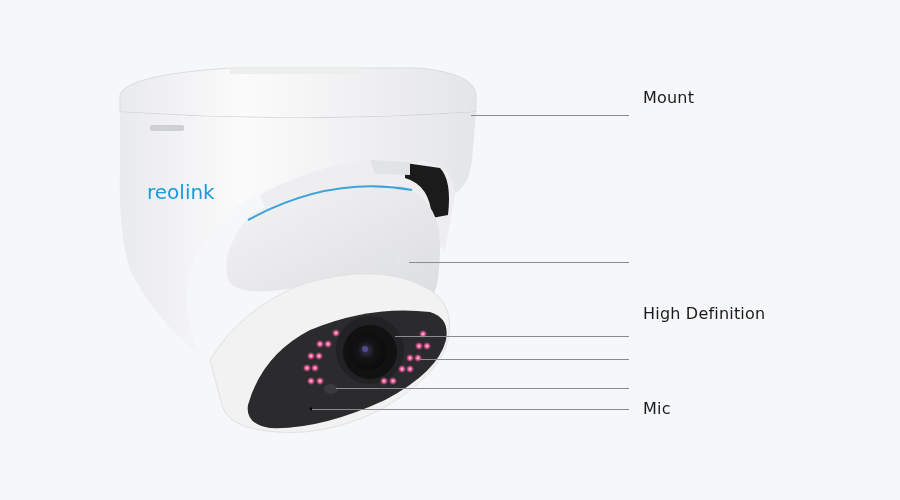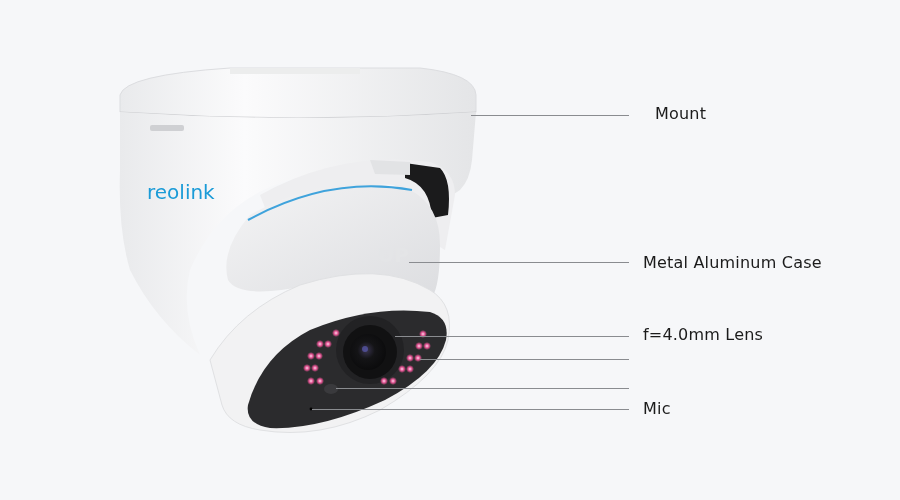--- a/index.html
+++ b/index.html
@@ -92,17 +92,16 @@
     </g>
   </svg>
 
   <div class="leader" style="left:471px;top:115px;width:158px;"></div>
   <div class="leader" style="left:409px;top:262px;width:220px;"></div>
   <div class="leader" style="left:395px;top:336px;width:234px;"></div>
   <div class="leader" style="left:420px;top:359px;width:209px;"></div>
   <div class="leader" style="left:336px;top:388px;width:293px;"></div>
   <div class="leader" style="left:312px;top:409px;width:317px;"></div>
 
-  <div class="label" style="left:643px;top:104px;margin-left:12px;">Mount</div>
-  <div class="label" style="left:643px;top:253px;">Metal Aluminum Case</div>
-  <div class="label" style="left:643px;top:325px;">f=4.0mm Lens</div>
+  <div class="label" style="left:643px;top:88px;">Mount</div>
+  <div class="label" style="left:643px;top:304px;">High Definition</div>
   <div class="label" style="left:643px;top:399px;">Mic</div>
 </div>
 
 </body></html>

